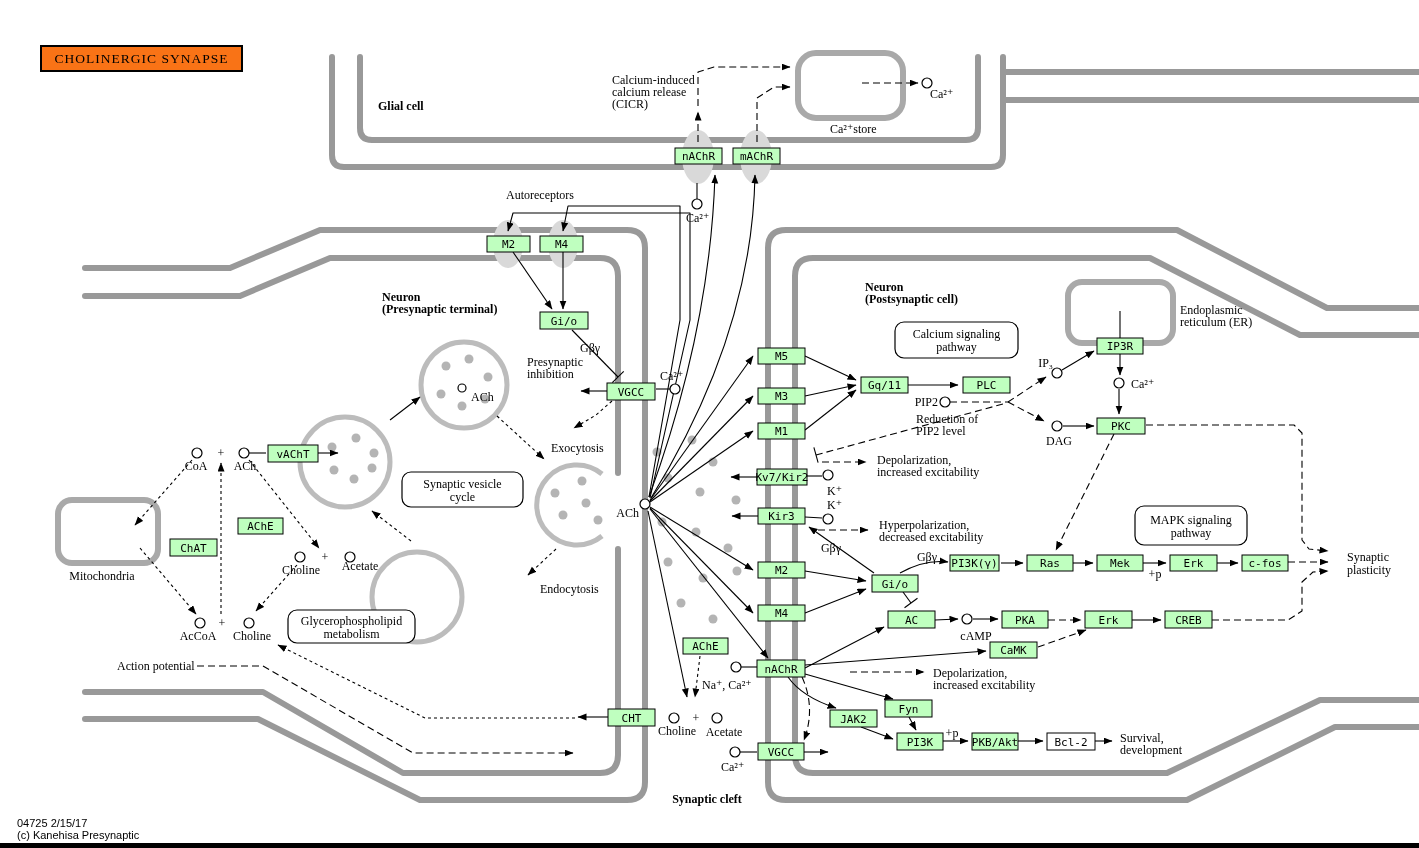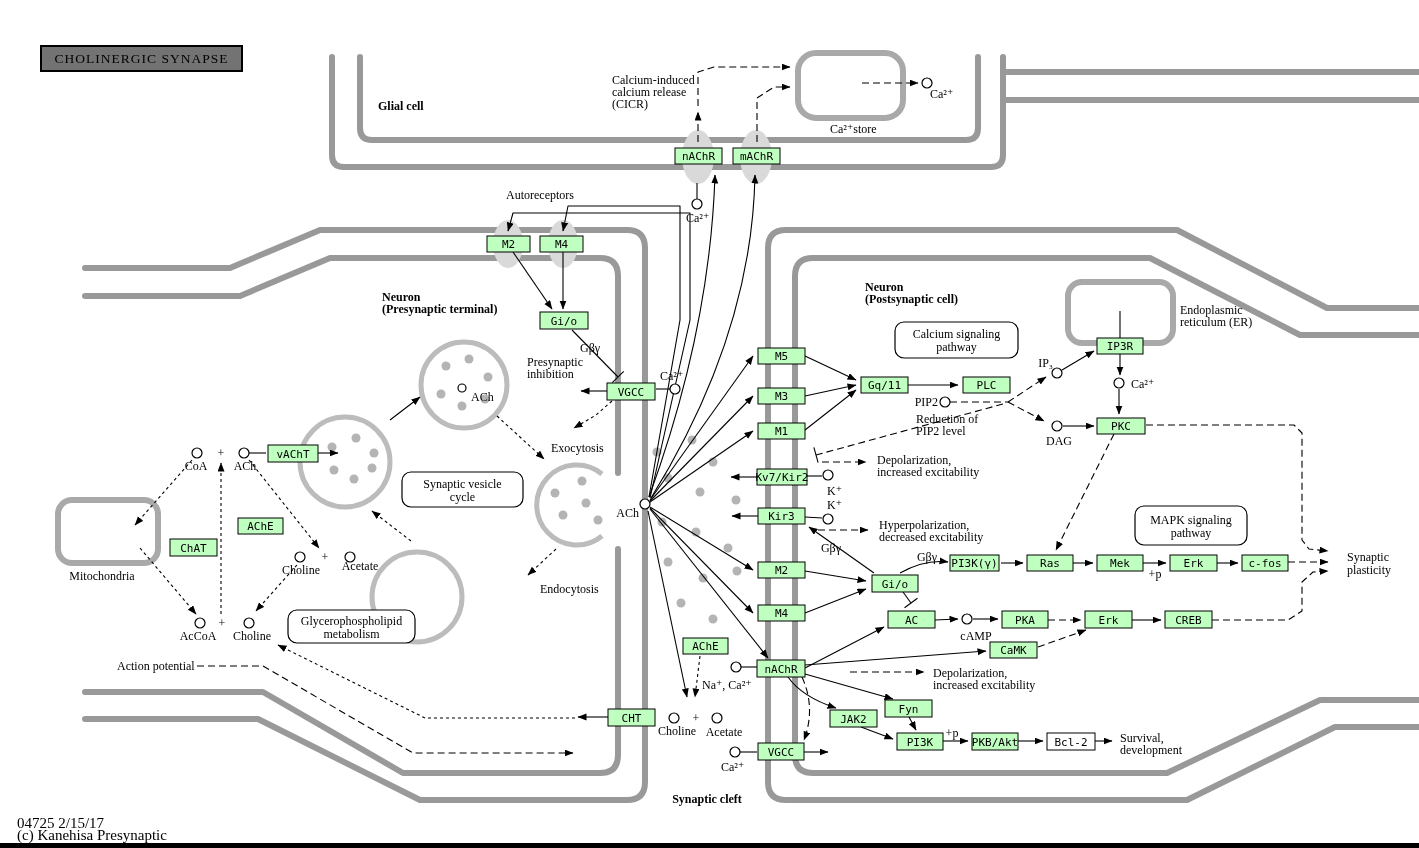--- a/index.html
+++ b/index.html
@@ -1,22 +1,22 @@
 <!DOCTYPE html>
 <html><head>
 <meta charset="utf-8">
 <style>
   html,body{margin:0;padding:0;background:#fff}
   body{width:1419px;height:848px;position:relative;overflow:hidden}
   #stage{position:absolute;left:0;top:0;width:1419px;height:848px}
   .title-box{position:absolute;left:40px;top:45px;width:199px;height:23px;border:2px solid #000;
     font-family:"Liberation Serif","DejaVu Serif",serif;font-size:13.5px;letter-spacing:1px;
-    text-align:center;line-height:23px;background:#737373}
-  .footer{position:absolute;left:17px;top:817px;font-family:Liberation Serif, serif;
-    font-size:15px;line-height:12px;color:#000}
+    text-align:center;line-height:23px;background:#f97316}
+  .footer{position:absolute;left:17px;top:817px;font-family:Liberation Sans, sans-serif;
+    font-size:11px;line-height:12px;color:#000}
   .bottom-bar{position:absolute;left:0;bottom:0;width:100%;height:5px;background:#000}
   
   .mem{fill:none;stroke:#999;stroke-width:6;stroke-linecap:round;stroke-linejoin:round}
   .org{fill:#fff;stroke:#a9a9a9;stroke-width:6}
   .chan{fill:#d9d9d9;stroke:none}
   .ves{fill:#fff;stroke:#bcbcbc;stroke-width:5}
   .dot{fill:#b4b4b4}
   .edge{fill:none;stroke:#000;stroke-width:1.1;stroke-linejoin:round}
   .dl{stroke-dasharray:7,4}
   .df{stroke-dasharray:3,3}

